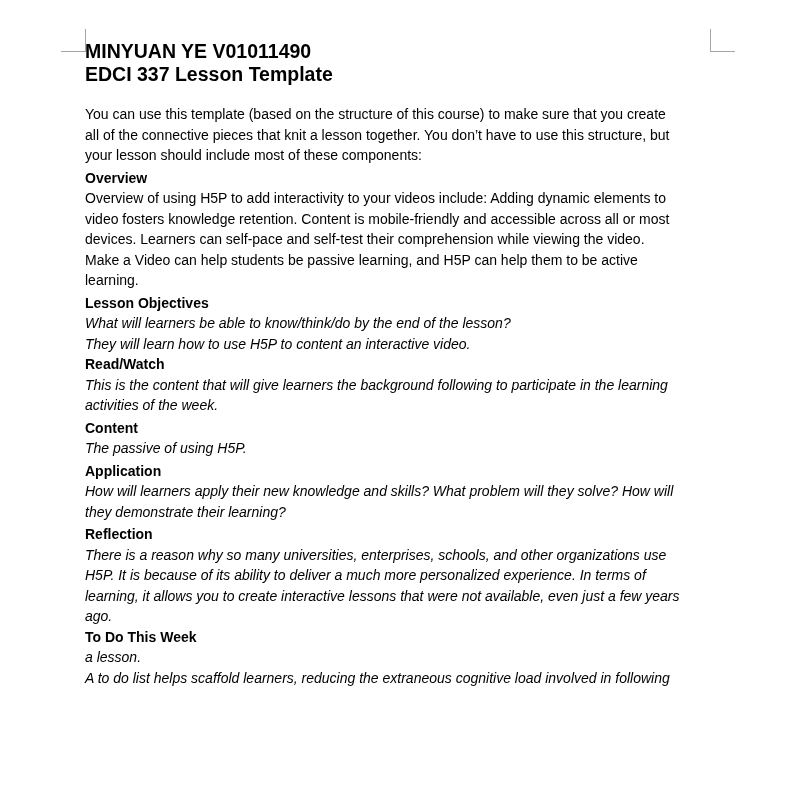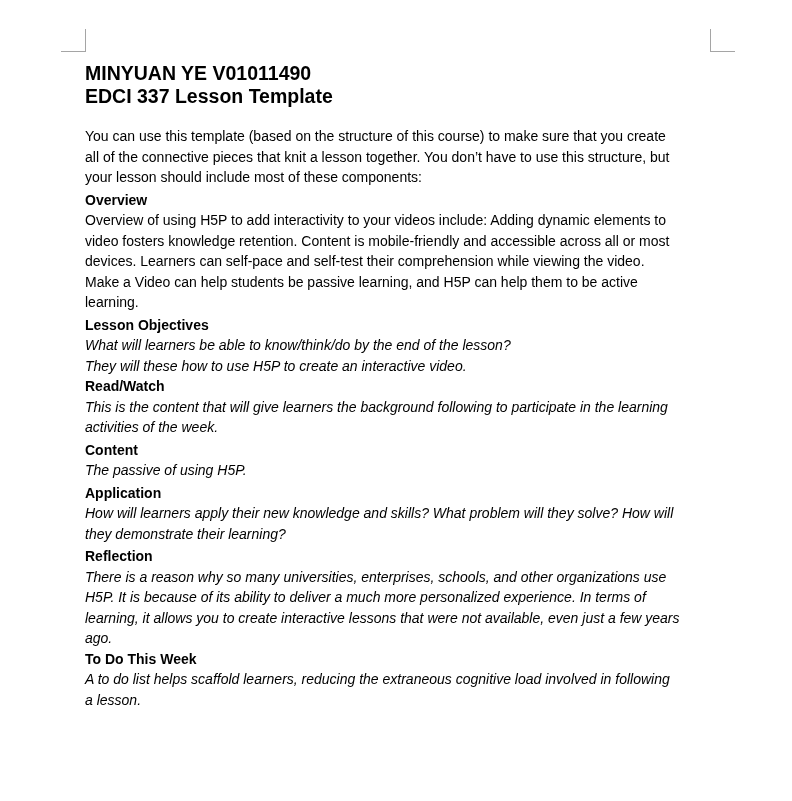--- a/index.html
+++ b/index.html
@@ -30,21 +30,21 @@
   }
   .crop-mark.tr {
     left: 710px;
     top: 29px;
     border-left: 1.5px solid #a5a5a5;
     border-bottom: 1.5px solid #a5a5a5;
   }
   .content {
     position: absolute;
     left: 85px;
-    top: 62px;
+    top: 40px;
     width: 640px;
   }
   .doc-title .line {
     font-size: 19.5px;
     line-height: 22.5px;
     font-weight: 700;
   }
   .intro {
     margin-top: 19px;
   }
@@ -99,21 +99,21 @@
         <div class="line">devices. Learners can self-pace and self-test their comprehension while viewing the video.</div>
         <div class="line">Make a Video can help students be passive learning, and H5P can help them to be active</div>
         <div class="line">learning.</div>
       </div>
     </div>
 
     <div class="sec">
       <div class="sec-heading">Lesson Objectives</div>
       <div class="sec-body italic">
         <div class="line">What will learners be able to know/think/do by the end of the lesson?</div>
-        <div class="line">They will these how to use H5P to create an interactive video.</div>
+        <div class="line">They will learn how to use H5P to content an interactive video.</div>
       </div>
     </div>
 
     <div class="sec attached">
       <div class="sec-heading">Read/Watch</div>
       <div class="sec-body italic">
         <div class="line">This is the content that will give learners the background following to participate in the learning</div>
         <div class="line">activities of the week.</div>
       </div>
     </div>
@@ -139,19 +139,19 @@
         <div class="line">There is a reason why so many universities, enterprises, schools, and other organizations use</div>
         <div class="line">H5P. It is because of its ability to deliver a much more personalized experience. In terms of</div>
         <div class="line">learning, it allows you to create interactive lessons that were not available, even just a few years</div>
         <div class="line">ago.</div>
       </div>
     </div>
 
     <div class="sec attached">
       <div class="sec-heading">To Do This Week</div>
       <div class="sec-body italic">
+        <div class="line">a lesson.</div>
         <div class="line">A to do list helps scaffold learners, reducing the extraneous cognitive load involved in following</div>
-        <div class="line">a lesson.</div>
       </div>
     </div>
 
   </div>
 </div>
 
 </body></html>

